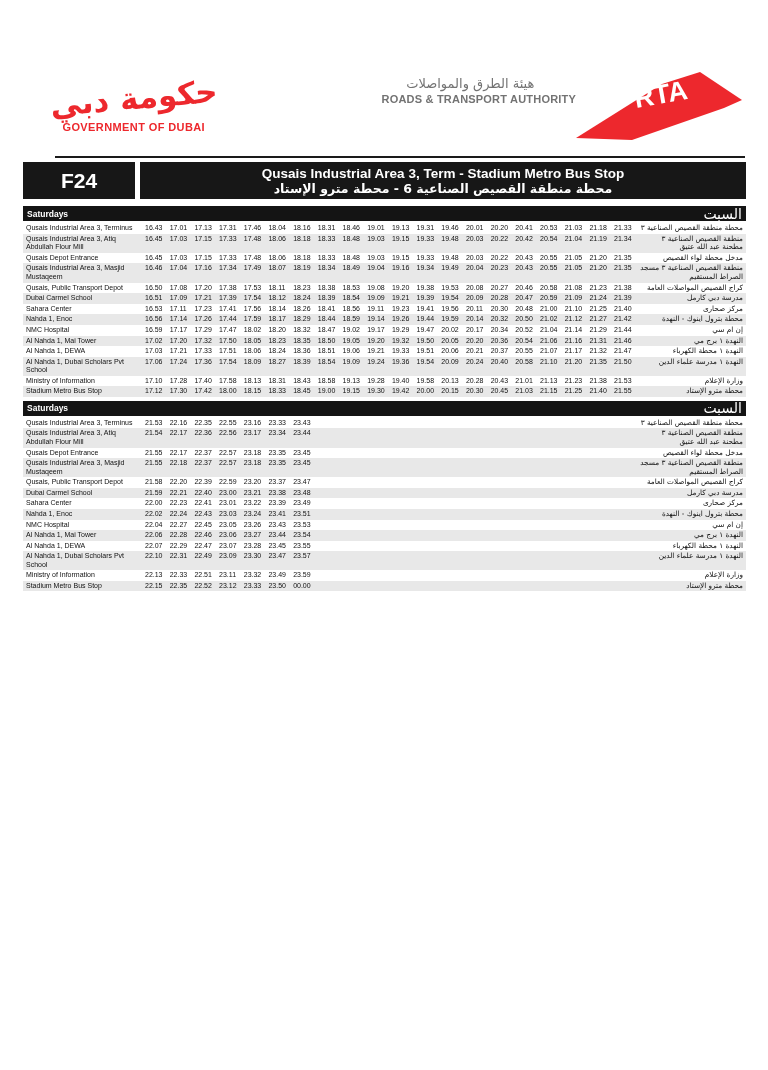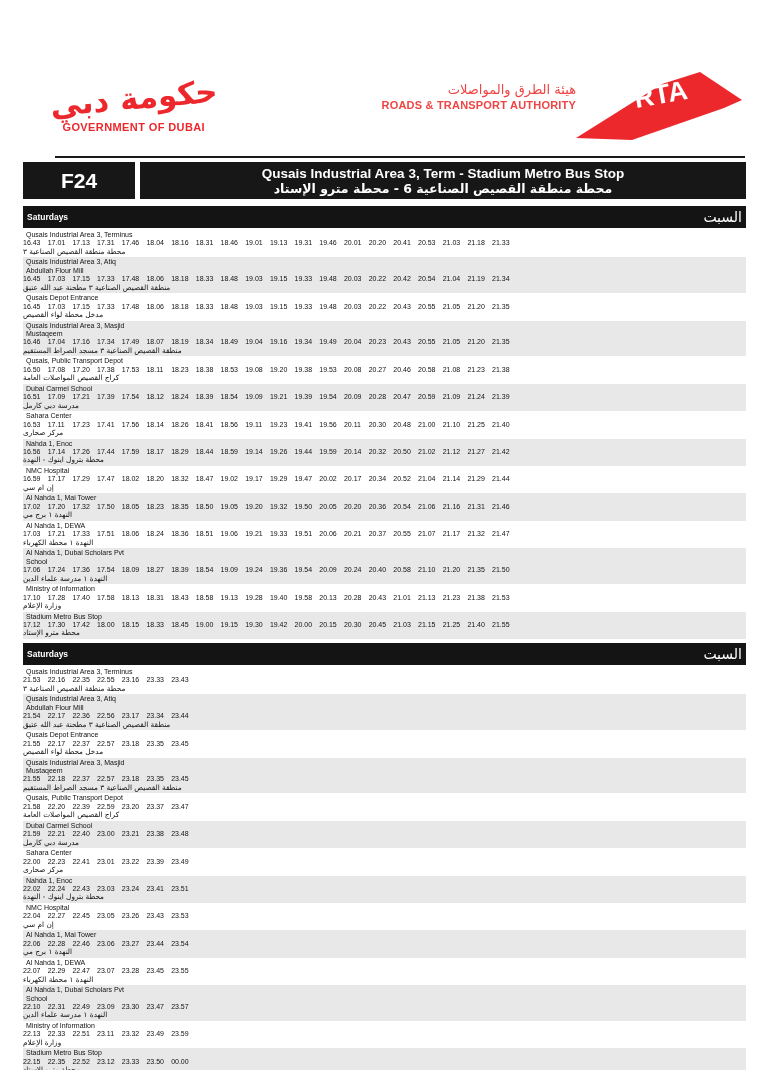--- a/index.html
+++ b/index.html
@@ -16,21 +16,21 @@
   
   .header { position:relative; height:158px; }
   .gov-logo { position:absolute; left:50px; top:78px; text-align:center; color:#ed282d; }
   .gov-logo .calligraphy {
     font-family:"DejaVu Sans", sans-serif;
     font-size:31px; font-weight:bold; line-height:40px;
     transform:rotate(-5deg); display:inline-block;
   }
   .gov-logo .gov-en { font-size:11px; font-weight:bold; letter-spacing:.4px; margin-top:3px; }
 
-  .rta-text { position:absolute; right:192px; top:82px; text-align:right; color:#ef4444; }
+  .rta-text { position:absolute; right:192px; top:76px; text-align:center; color:#737373; }
   .rta-text .rta-ar { font-size:13px; line-height:15px; }
   .rta-text .rta-en { font-size:11px; font-weight:bold; letter-spacing:.2px; margin-top:2px;margin-left:17px; }
 
   .rta-logo { position:absolute; right:24px; top:70px; width:170px; height:72px; }
 
   .header-rule { position:absolute; left:55px; right:23px; bottom:0; height:2px; background:#1a1a1a; }
 
   
   .titlebar { margin:4px 22px 0 23px; display:flex; gap:5px; height:37px; }
   .route-box {
@@ -42,27 +42,27 @@
     flex:1; background:#171717; color:#fff;
     display:flex; flex-direction:column; align-items:center; justify-content:center; gap:0;
   }
   .title-en { font-size:13.5px; font-weight:bold; }
   .title-ar { font-size:12.5px; font-weight:bold; }
 
   
   .section { margin:7px 22px 0 23px; }
   .section + .section { margin-top:4px; }
   .day-bar {
-    background:#141414; color:#fff; height:22px;
+    background:#141414; color:#fff; height:15px;
     display:flex; justify-content:space-between; align-items:center;
     padding:0 4px; font-size:8.5px; font-weight:bold;
   }
   .day-bar .ar { font-size:14px; font-weight:normal; }
   .rows { margin-top:2px; }
-  .row { display:flex; align-items:flex-start; padding:1px 0;flex-direction:column; }
+  .row { display:flex; align-items:flex-start; padding:1px 0; }
   .row.alt { background:#e8e8e8; }
   .stop-en { width:122px; padding:0 6px 0 3px; font-size:7px; line-height:8.4px; }
   .times { width:494px; display:flex; }
   .t { width:24.7px; font-size:7px; line-height:8.4px; white-space:nowrap; }
   .stop-ar { flex:1; text-align:right; padding-right:3px; font-size:7.3px; line-height:8.6px; }
 </style>
 </head>
 <body>
 
 <div class="header">

